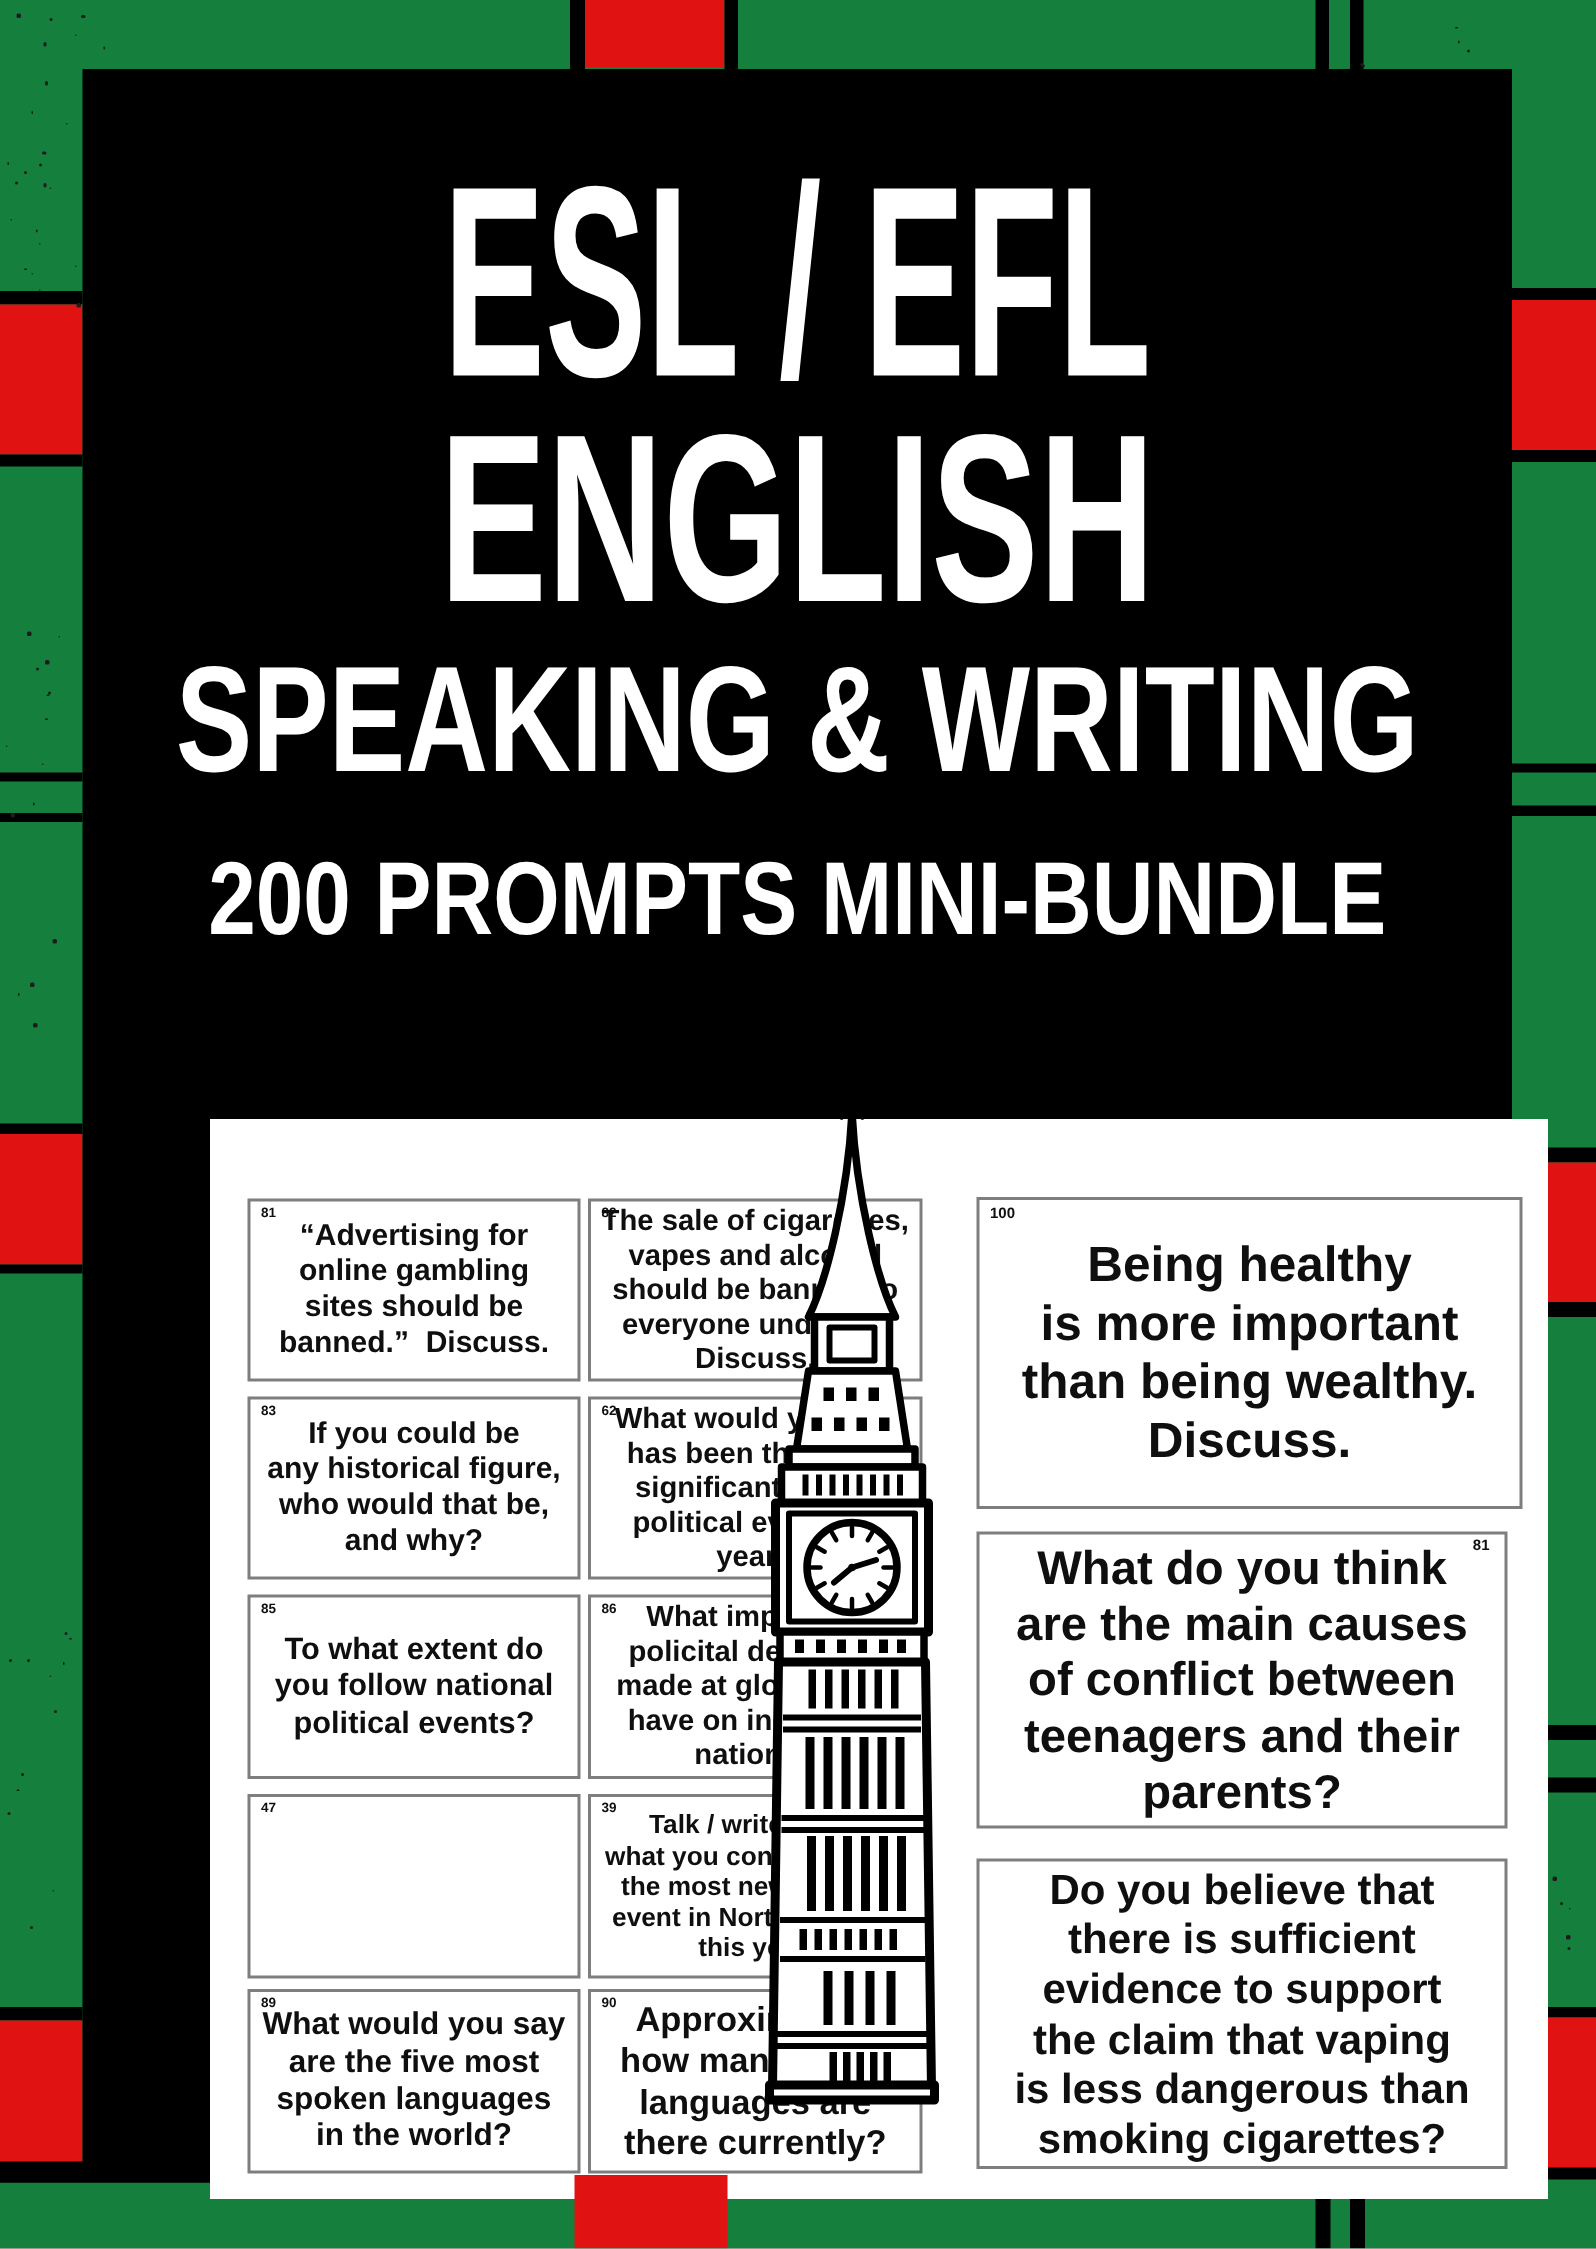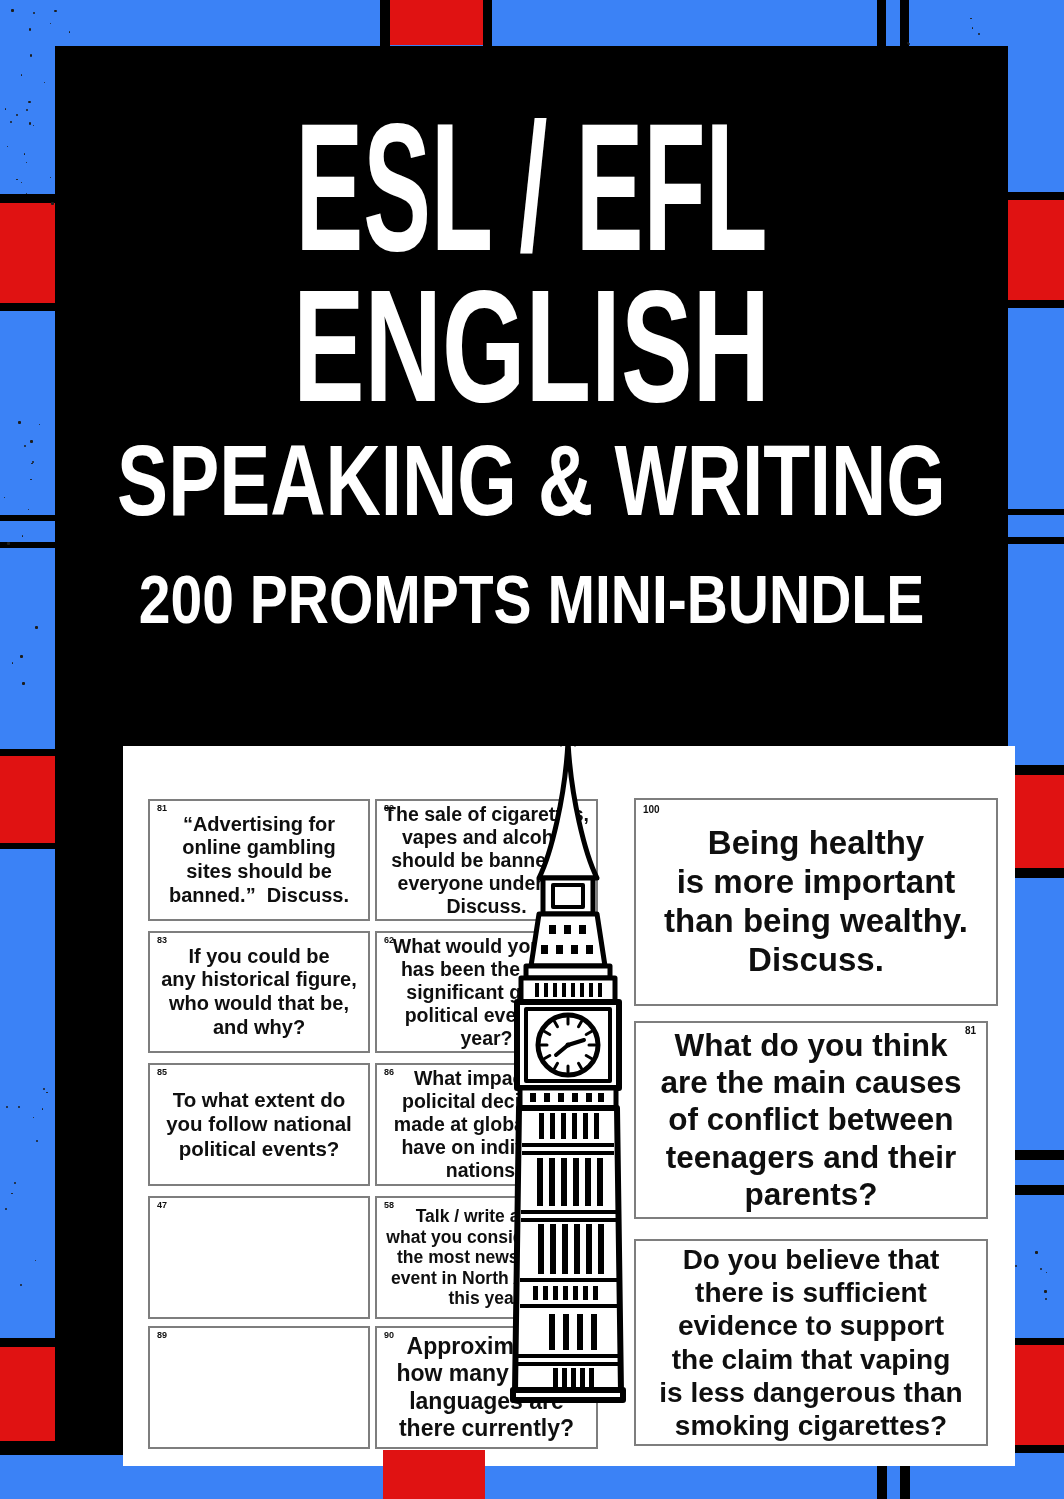--- a/index.html
+++ b/index.html
@@ -1,34 +1,34 @@
 <!DOCTYPE html>
 <html><head>
 <meta charset="utf-8">
 <style>
   html,body{margin:0;padding:0;background:#e8e8e8;}
-  .page{position:relative;width:1064px;height:1499px;background:#3b82f6;overflow:hidden;
+  .page{position:relative;width:1064px;height:1499px;background:#15803d;overflow:hidden;
         font-family:"Liberation Sans",sans-serif;margin:0 auto;}
   .b{position:absolute;}
   .black{background:#000000;}
   .red{background:#e01212;}
   .speck{position:absolute;pointer-events:none;}
   .speck i{position:absolute;background:#1c1c1c;border-radius:1px;display:block;}
 
   
   .panel{position:absolute;left:55px;top:46px;width:953px;height:1409px;background:#000;}
   .tline{position:absolute;left:0;width:953px;text-align:center;color:#ffffff;font-weight:bold;
          white-space:nowrap;}
   .t1{top:70px;font-size:145px;line-height:145px;transform:scale(0.70,1.25);}
   .t2{top:228px;font-size:145px;line-height:145px;transform:scale(0.74,1.10);}
   .t3{top:392px;font-size:85px;line-height:85px;transform:scale(0.90,1.18);}
   .t4{top:524px;font-size:60px;line-height:60px;transform:scale(0.95,1.15);}
 
   
-  .cards-panel{position:absolute;left:68px;top:700px;width:892px;height:720px;background:#ffffff;}
+  .cards-panel{position:absolute;left:85px;top:700px;width:892px;height:720px;background:#ffffff;}
   .card{position:absolute;background:#ffffff;border:2px solid #7e7e7e;display:flex;
         align-items:center;justify-content:center;text-align:center;font-weight:bold;
         color:#0f0f0f;white-space:pre-line;line-height:1.18;padding:6px;box-sizing:border-box;}
   .card .num{position:absolute;top:3px;left:7px;font-size:9px;line-height:9px;}
   .num-right .num{left:auto;right:10px;font-size:10px;}
   .c-l1{left:25px;top:53px;width:222px;height:122px;font-size:20px;}
   .c-l2{left:25px;top:185px;width:222px;height:122px;font-size:20px;}
   .c-l3{left:25px;top:317px;width:222px;height:123px;font-size:20.5px;}
   .c-l4{left:25px;top:450px;width:222px;height:123px;font-size:17.5px;}
   .c-l5{left:25px;top:580px;width:222px;height:123px;font-size:21px;}
@@ -206,20 +206,24 @@
         <span class="num">85</span>
         <span>To what extent do
 you follow national
 political events?</span>
       </div>
       <div class="card c-l4">
         <span class="num">47</span>
       </div>
       <div class="card c-l5">
         <span class="num">89</span>
+        <span>What would you say
+are the five most
+spoken languages
+in the world?</span>
       </div>
 
       <div class="card c-m1">
         <span class="num">82</span>
         <span>The sale of cigarettes,
 vapes and alcohol
 should be banned to
 everyone under 25.
 Discuss.</span>
       </div>
@@ -232,21 +236,21 @@
       </div>
       <div class="card c-m3">
         <span class="num">86</span>
         <span>What impact do
 policital decisions
 made at global level
 have on individual
 nations?</span>
       </div>
       <div class="card c-m4">
-        <span class="num">58</span>
+        <span class="num">39</span>
         <span>Talk / write about
 what you consider to be
 the most newsworthy
 event in North America
 this year.</span>
       </div>
       <div class="card c-m5">
         <span class="num">90</span>
         <span>Approximately
 how many world

